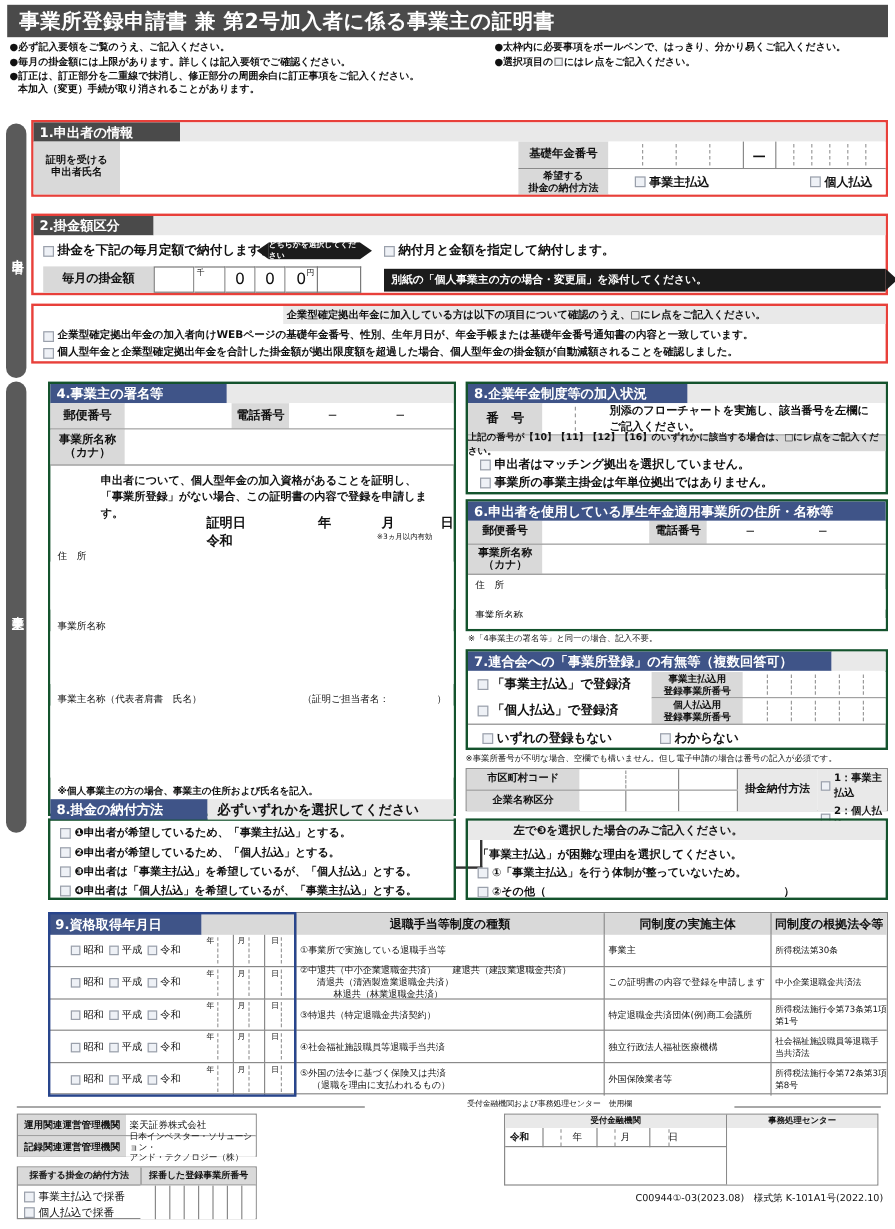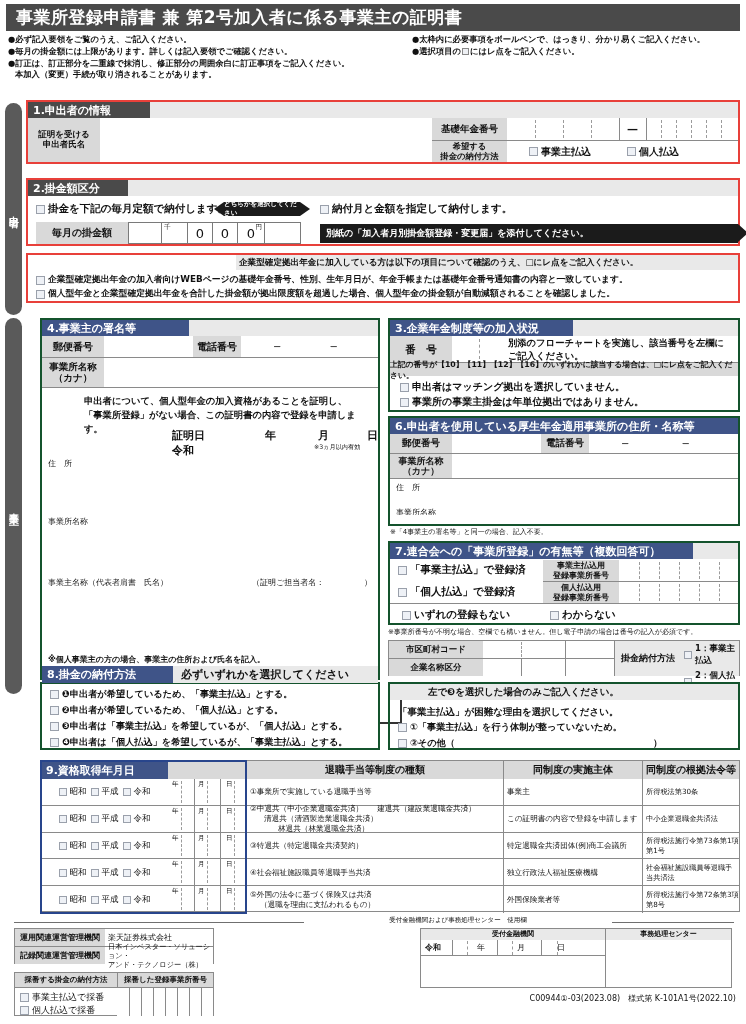--- a/index.html
+++ b/index.html
@@ -129,21 +129,21 @@
       <div class="dash" style="left:184px;top:2px;height:18px;"></div>
       <div class="dash" style="left:199px;top:2px;height:18px;"></div>
       <div class="dash" style="left:214px;top:2px;height:18px;"></div>
     </div>
     <div class="hr" style="left:404px;top:38px;width:306px;height:1px;"></div>
 
     <div class="lbl" style="position:absolute;left:404px;top:39px;width:75px;height:21px;font-size:8.3px;flex-direction:column;">
       <span>希望する</span>
       <span>掛金の納付方法</span>
     </div>
-    <div class="cell" style="position:absolute;left:479px;top:39px;width:231px;height:21px;display:flex;align-items:center;font-size:10px;font-weight:bold;">
+    <div class="cell" style="position:absolute;left:479px;top:39px;width:231px;height:21px;display:flex;align-items:center;font-size:10px;font-weight:bold;gap:48px;">
       <div class="chkrow" style="margin-left:22px;">
         <span class="chk"></span>
         <span>事業主払込</span>
       </div>
       <div class="chkrow" style="margin-left:36px;">
         <span class="chk"></span>
         <span>個人払込</span>
       </div>
     </div>
   </div>
@@ -172,21 +172,21 @@
       <span style="position:absolute;left:2px;top:0;font-size:6.5px;">千</span>
     </div>
     <div class="cell" style="position:absolute;left:160px;top:42px;width:25px;height:22px;border:1px solid #7a7a7a;border-left:none;display:flex;align-items:center;justify-content:center;font-size:13px;">0</div>
     <div class="cell" style="position:absolute;left:185px;top:42px;width:25px;height:22px;border:1px solid #7a7a7a;border-left:none;display:flex;align-items:center;justify-content:center;font-size:13px;">0</div>
     <div class="cell" style="position:absolute;left:210px;top:42px;width:27px;height:22px;border:1px solid #7a7a7a;border-left:none;display:flex;align-items:center;justify-content:center;font-size:13px;">
       <span style="position:absolute;right:2px;top:0;font-size:6.5px;font-weight:normal;">円</span>
       <span>0</span>
     </div>
     <div class="cell" style="position:absolute;left:237px;top:42px;width:36px;height:22px;border:1px solid #7a7a7a;border-left:none;"></div>
 
-    <div class="blackbar" style="position:absolute;left:292px;top:44px;width:418px;height:19px;font-size:9px;padding-left:6px;">別紙の「加入者月別掛金額登録・変更届」を添付してください。</div>
+    <div class="blackbar" style="position:absolute;left:292px;top:44px;width:418px;height:19px;font-size:9px;padding-left:6px;">別紙の「個人事業主の方の場合・変更届」を添付してください。</div>
     <div class="tri-right" style="left:710px;top:44px;"></div>
   </div>
 
   <div class="redbox" style="left:26px; top:253px; width:714px; height:50px;">
     <div style="position:absolute;left:208px;top:0;width:502px;height:15px;background:#e9e9e9;display:flex;align-items:center;padding-left:3px;font-size:8.6px;font-weight:bold;">企業型確定拠出年金に加入している方は以下の項目について確認のうえ、□にレ点をご記入ください。</div>
     <div class="chkrow" style="position:absolute;left:8px;top:19px;font-size:8.8px;font-weight:bold;">
       <span class="chk"></span>
       <span>企業型確定拠出年金の加入者向けWEBページの基礎年金番号、性別、生年月日が、年金手帳または基礎年金番号通知書の内容と一致しています。</span>
     </div>
     <div class="chkrow" style="position:absolute;left:8px;top:33px;font-size:8.8px;font-weight:bold;">
@@ -236,21 +236,21 @@
 
     <div style="position:absolute;left:6px;top:257px;font-size:8px;">事業主名称（代表者肩書　氏名）</div>
     <div style="position:absolute;left:210px;top:257px;font-size:8px;">（証明ご担当者名：</div>
     <div style="position:absolute;left:322px;top:257px;font-size:8px;">）</div>
     <div class="cell" style="position:absolute;left:0;top:268px;width:336px;height:60px;"></div>
 
     <div style="position:absolute;left:6px;top:334px;font-size:8px;font-weight:bold;">※個人事業主の方の場合、事業主の住所および氏名を記入。</div>
   </div>
 
   <div class="bluebox" style="left:388px; top:318px; width:352px; height:94px;">
-    <div class="sechdr blue" style="position:absolute;left:0;top:0;width:183px;height:16px;font-size:11px;">3.企業年金制度等の加入状況</div>
+    <div class="sechdr blue" style="position:absolute;left:0;top:0;width:183px;height:16px;font-size:11px;">8.企業年金制度等の加入状況</div>
     <div style="position:absolute;left:183px;top:0;width:165px;height:16px;background:#e9e9e9;"></div>
 
     <div class="lbl" style="position:absolute;left:0;top:16px;width:62px;height:26px;font-size:10.5px;">番　号</div>
     <div class="cell" style="position:absolute;left:62px;top:16px;width:54px;height:26px;">
       <div class="dash" style="left:27px;top:3px;height:20px;"></div>
     </div>
     <div class="cell" style="position:absolute;left:116px;top:16px;width:232px;height:26px;font-size:9.3px;font-weight:bold;line-height:12.5px;padding:1px 2px;">
       <div>別添のフローチャートを実施し、該当番号を左欄に</div>
       <div>ご記入ください。</div>
     </div>

